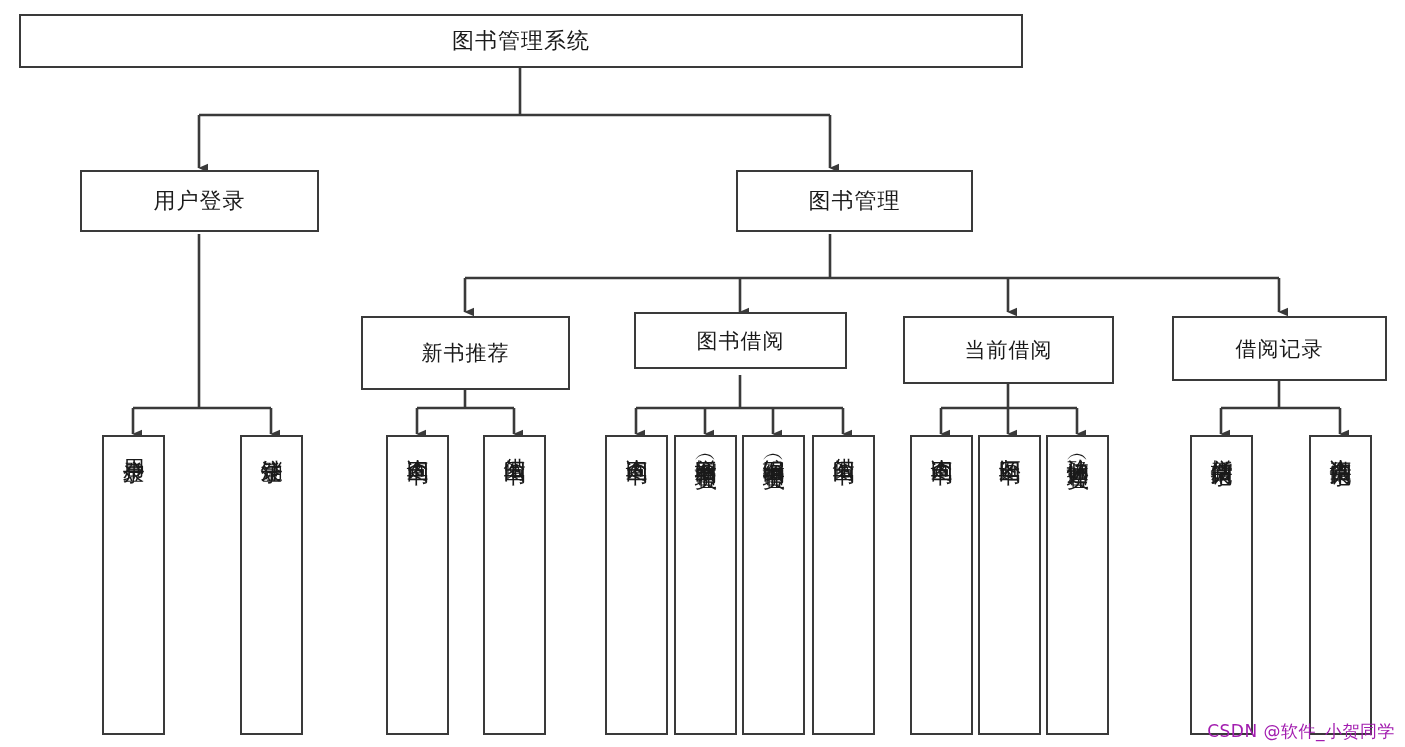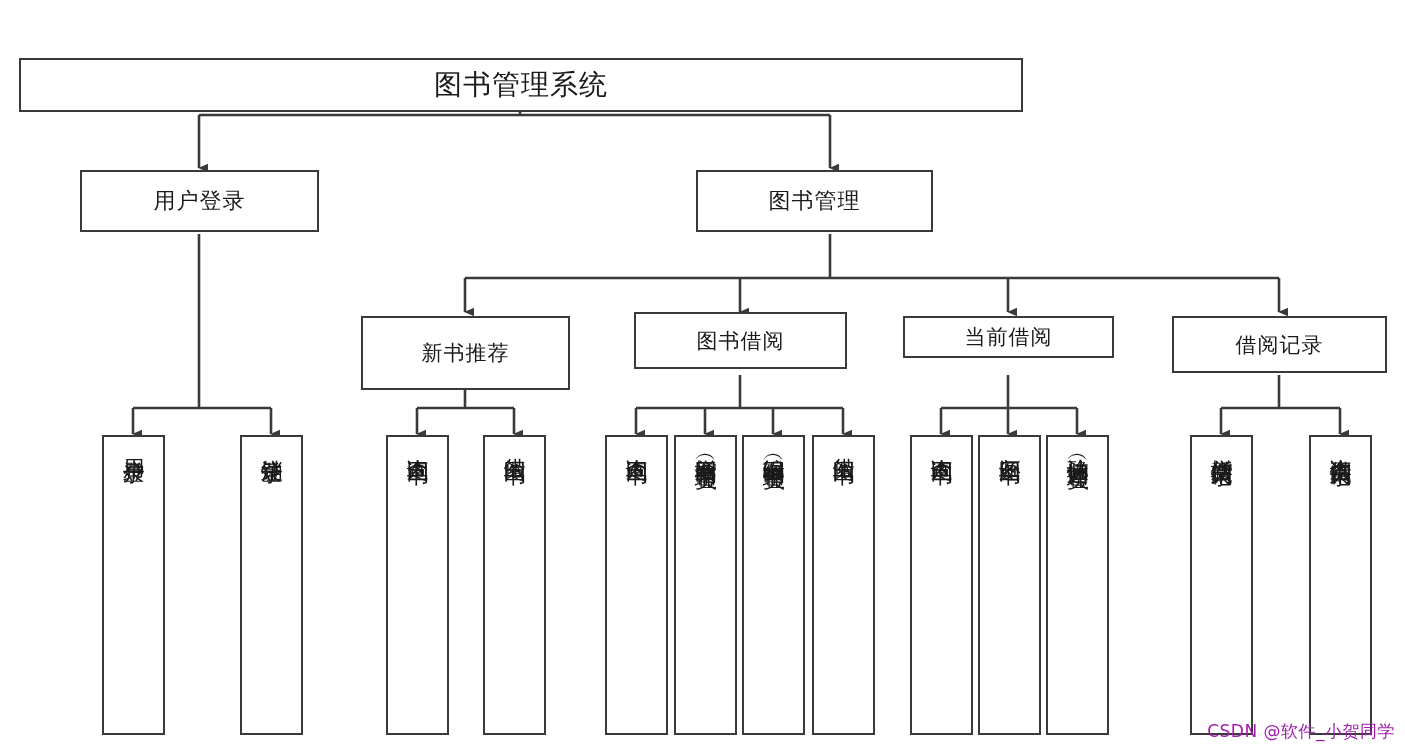--- a/index.html
+++ b/index.html
@@ -31,22 +31,21 @@
     box-sizing: border-box;
     background: #ffffff;
     border: 2.5px solid #3a3a3a;
     display: flex;
     align-items: center;
     justify-content: center;
     color: #1a1a1a;
     z-index: 2;
   }
   .node.level-root {
-    font-size: 28px;
-    margin-top: 44px;
+    font-size: 22px;
   }
   .node.level-2 {
     font-size: 22px;
   }
   .node.level-3 {
     font-size: 21px;
   }
   .node.leaf {
     font-size: 22px;
     align-items: flex-start;
@@ -133,37 +132,37 @@
   </svg>
 
   <div class="node level-root" style="left:19px; top:14px; width:1004px; height:54px;">
     <span class="htext">图书管理系统</span>
   </div>
 
   <div class="node level-2" style="left:80px; top:170px; width:239px; height:62px;">
     <span class="htext">用户登录</span>
   </div>
 
-  <div class="node level-2" style="left:696px; top:170px; width:237px; height:62px;">
+  <div class="node level-2" style="left:736px; top:170px; width:237px; height:62px;">
     <span class="htext">图书管理</span>
   </div>
 
   <div class="node level-3" style="left:361px; top:316px; width:209px; height:74px;">
     <span class="htext">新书推荐</span>
   </div>
 
   <div class="node level-3" style="left:634px; top:312px; width:213px; height:57px;">
     <span class="htext">图书借阅</span>
   </div>
 
-  <div class="node level-3" style="left:903px; top:316px; width:211px; height:42px;">
+  <div class="node level-3" style="left:903px; top:316px; width:211px; height:68px;">
     <span class="htext">当前借阅</span>
   </div>
 
-  <div class="node level-3" style="left:1172px; top:316px; width:215px; height:57px;">
+  <div class="node level-3" style="left:1172px; top:316px; width:215px; height:65px;">
     <span class="htext">借阅记录</span>
   </div>
 
   <div class="node leaf" style="left:102px; top:435px; width:63px; height:300px;">
     <span class="vtext">用户登录</span>
   </div>
 
   <div class="node leaf" style="left:240px; top:435px; width:63px; height:300px;">
     <span class="vtext">注销登录</span>
   </div>

